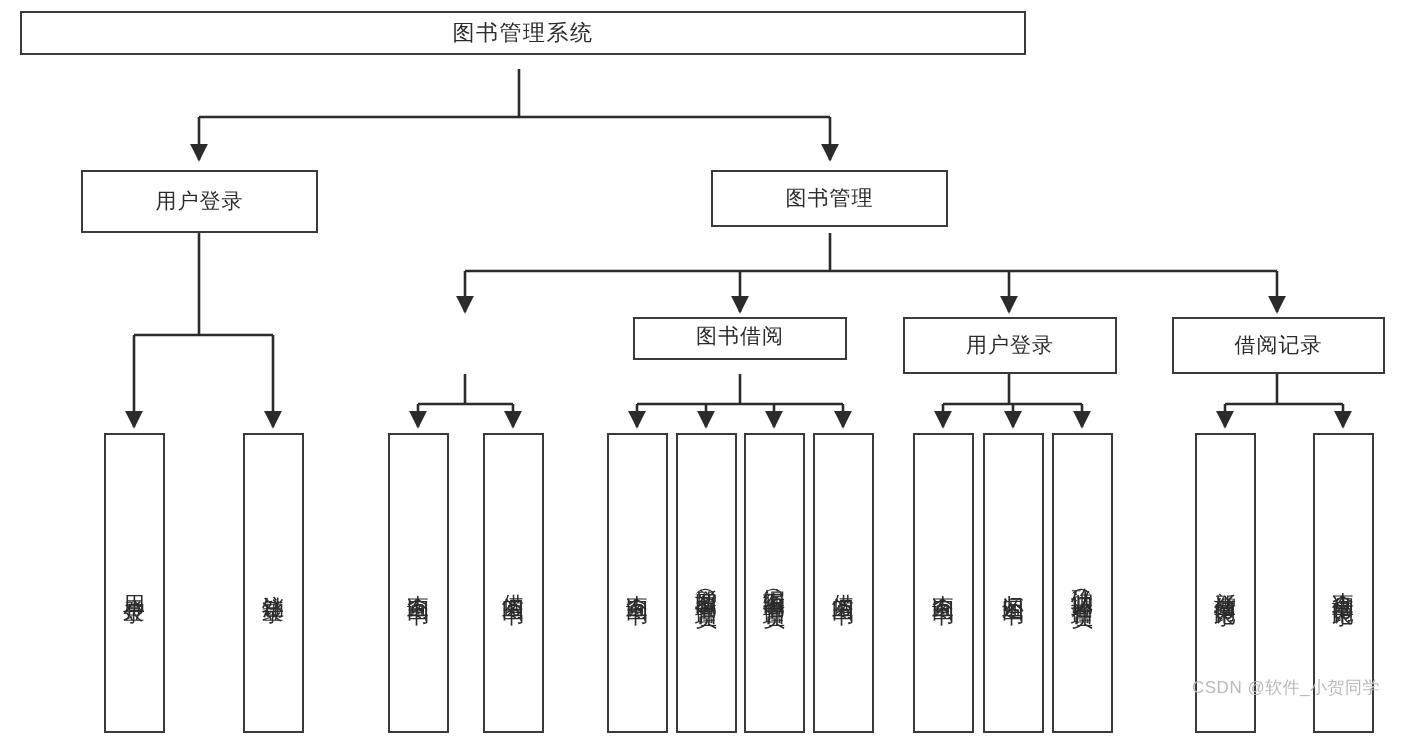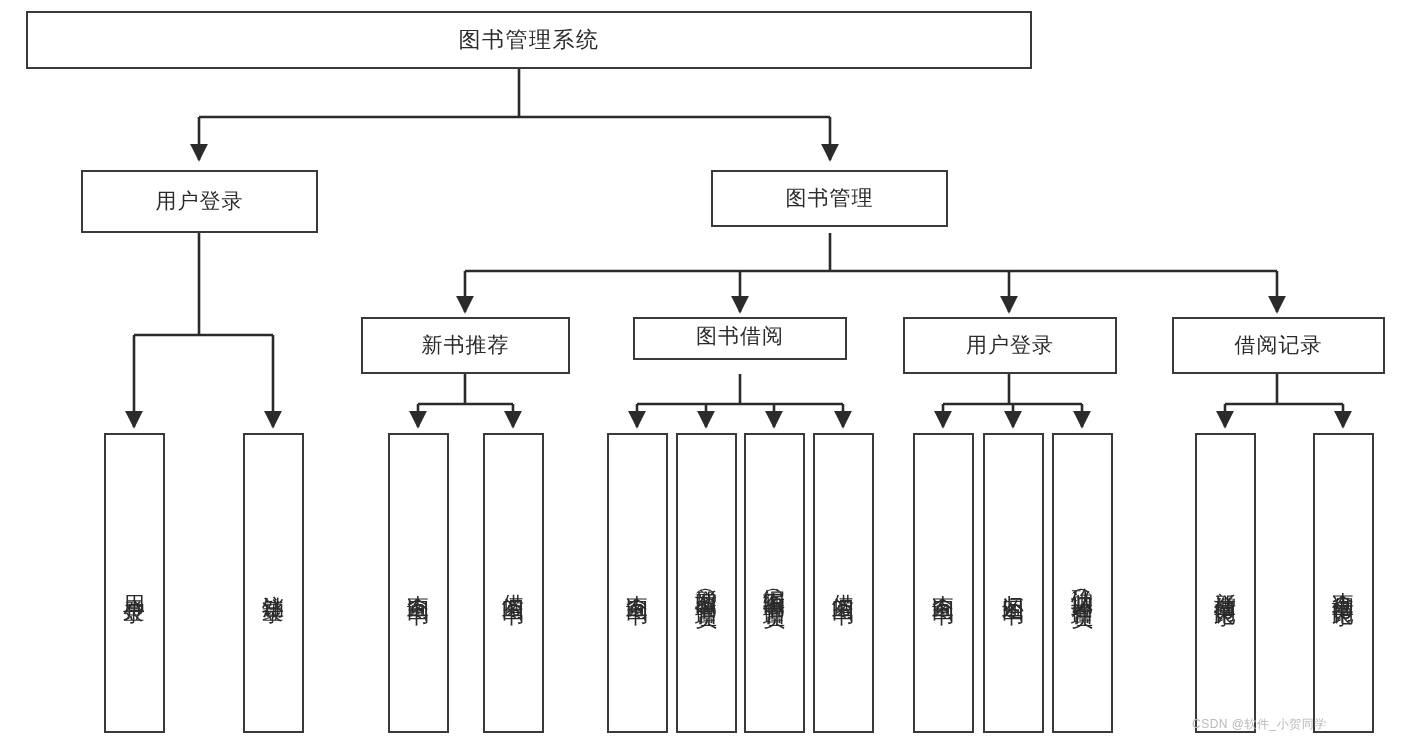--- a/index.html
+++ b/index.html
@@ -55,22 +55,22 @@
     text-orientation:upright;
     font-size:22px;
     line-height:1.05;
     letter-spacing:3px;
     white-space:pre;
     max-height:280px;
   }
   .watermark{
     position:absolute;
     left:1192px;
-    top:716px;
-    font-size:12px;
+    top:676px;
+    font-size:17px;
     color:#b9b9b9;
     letter-spacing:0.5px;
     white-space:nowrap;
     user-select:none;
   }
 </style>
 </head>
 <body>
 
 <div id="diagram-root">
@@ -118,35 +118,32 @@
       <path d="M 1013,404 L 1013,427" marker-end="url(#arrow)"></path>
       <path d="M 1082,404 L 1082,427" marker-end="url(#arrow)"></path>
 
       <path d="M 1277,374 L 1277,404"></path>
       <path d="M 1225,404 L 1343,404"></path>
       <path d="M 1225,404 L 1225,427" marker-end="url(#arrow)"></path>
       <path d="M 1343,404 L 1343,427" marker-end="url(#arrow)"></path>
     </g>
   </svg>
 
-  <div class="node horiz root" style="left:26px; top:11px; width:1006px; height:58px;">
+  <div class="node horiz root" style="left:20px; top:11px; width:1006px; height:44px;">
     <span class="node-label">图书管理系统</span>
   </div>
 
   <div class="node horiz" style="left:81px; top:170px; width:237px; height:63px;">
     <span class="node-label">用户登录</span>
   </div>
 
   <div class="node horiz" style="left:711px; top:170px; width:237px; height:57px;">
     <span class="node-label">图书管理</span>
   </div>
 
-  <div class="node horiz" style="left:361px; top:317px; width:209px; height:57px;">
-    <span class="node-label">新书推荐</span>
-  </div>
 
   <div class="node horiz" style="left:633px; top:317px; width:214px; height:43px;font-family:Liberation Mono, monospace;">
     <span class="node-label">图书借阅</span>
   </div>
 
   <div class="node horiz" style="left:903px; top:317px; width:214px; height:57px;">
     <span class="node-label">用户登录</span>
   </div>
 
   <div class="node horiz" style="left:1172px; top:317px; width:213px; height:57px;">

